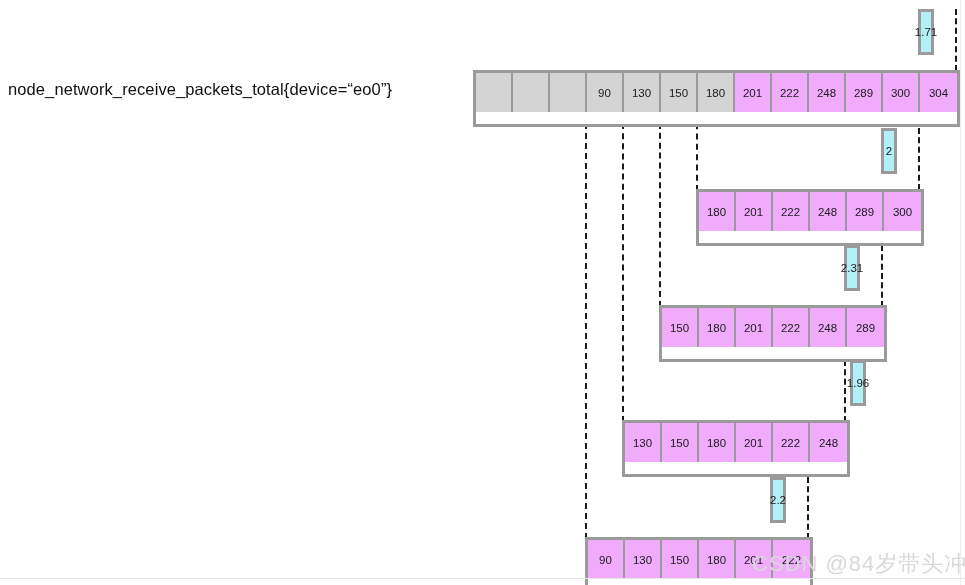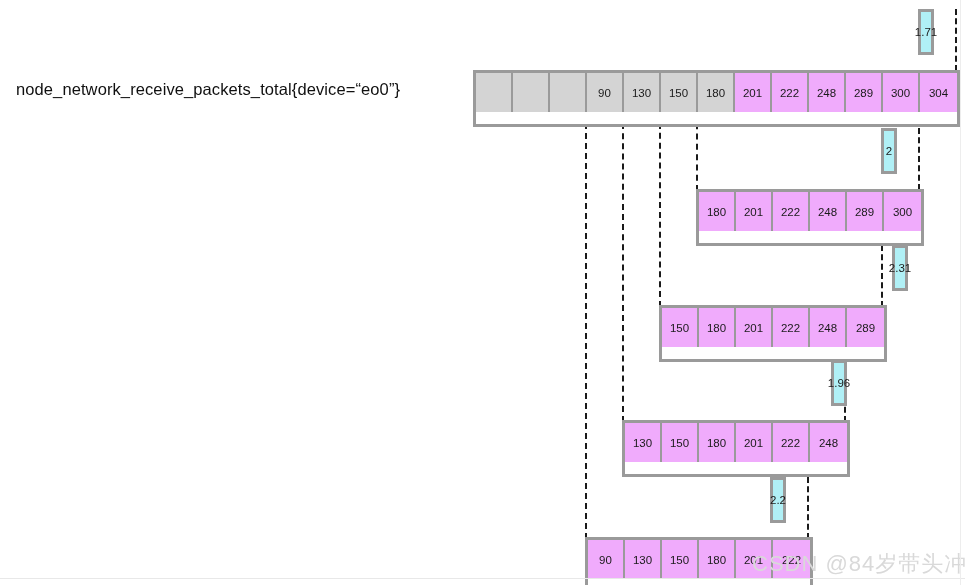--- a/index.html
+++ b/index.html
@@ -19,21 +19,20 @@
 
   
   .metric-label {
     position: absolute;
     left: 8px;
     top: 80px;
     font-size: 16.5px;
     color: #101010;
     letter-spacing: .1px;
     white-space: nowrap;
-    margin-left: 8px;
   }
 
   
   .row {
     position: absolute;
     display: flex;
     border: 3px solid #9a9a9a;
     height: 57px;
     background: #ffffff;
   }
@@ -162,22 +161,22 @@
         <div class="cell">130</div>
         <div class="cell">150</div>
         <div class="cell">180</div>
         <div class="cell">201</div>
         <div class="cell">222</div>
       </div>
     </div>
   <div id="rates-layer">
       <div class="rate-box" style="left: 918px; top: 9px;">1.71</div>
       <div class="rate-box" style="left: 881px; top: 128px;">2</div>
-      <div class="rate-box" style="left: 892px; top: 245px;">2.31</div>
-      <div class="rate-box" style="left: 831px; top: 360px;">1.96</div>
+      <div class="rate-box" style="left: 844px; top: 245px;">2.31</div>
+      <div class="rate-box" style="left: 850px; top: 360px;">1.96</div>
       <div class="rate-box" style="left: 770px; top: 477px;">2.2</div>
     </div>
 
   <div class="watermark">CSDN @84岁带头冲锋</div>
 
   <div class="page-edge"></div>
   <div class="right-edge"></div>
 </div>
 
 </body></html>

